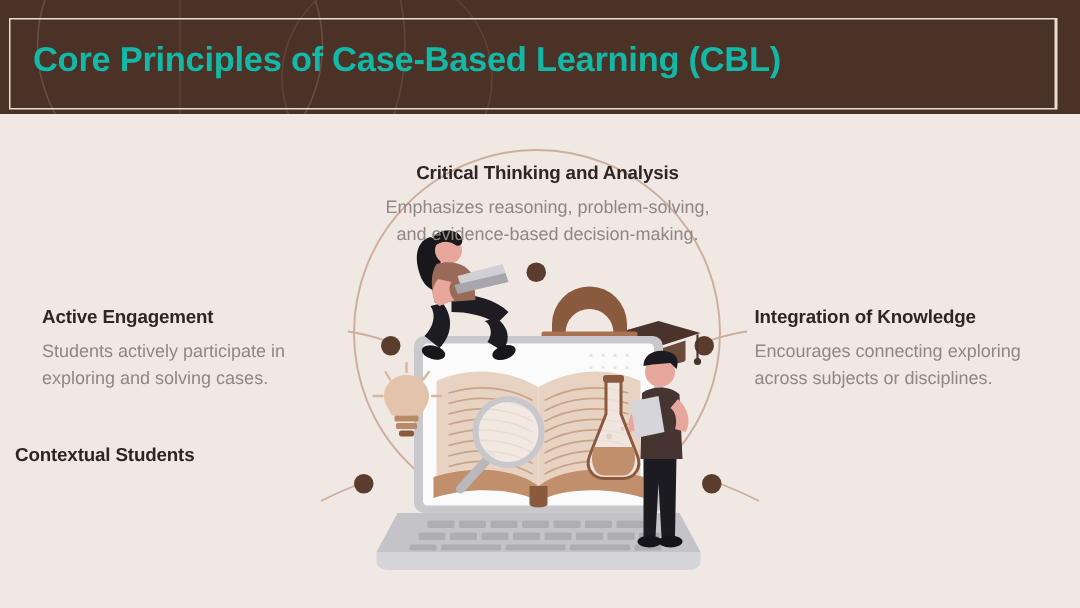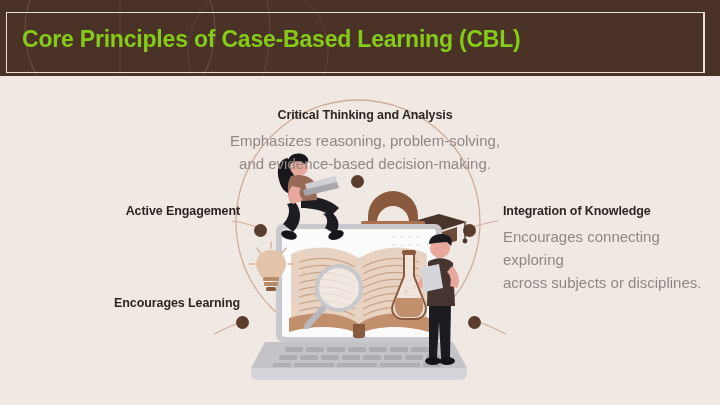--- a/index.html
+++ b/index.html
@@ -19,21 +19,21 @@
   }
   #header-arcs { position:absolute; left:0; top:-40px; width:720px; height:160px; }
   #header-frame {
     position:absolute; left:6px; top:12px; width:699px; height:61px;
     border:1.5px solid #e9ddd6;
     border-right-width:2px;
   }
   #header-title {
     position:absolute; left:22px; top:26px;
     font-size:23px; font-weight:700; letter-spacing:-0.2px;
-    color:#84cc16;
+    color:#14b8a6;
   }
 
   
   #stage { position:absolute; left:0; top:76px; width:660px; height:329px; }
 
   
   #ring-svg { position:absolute; left:228px; top:16px; width:260px; height:260px; }
 
   .node-dot {
     position:absolute; width:13px; height:13px; border-radius:50%;
@@ -46,25 +46,25 @@
   #dot-right-l { left:468px; top:240px; }
 
   
   .blk { position:absolute; }
   .blk .ttl {
     font-size:12.5px; font-weight:700; color:#2e2623;
     letter-spacing:-0.1px; line-height:1.25; margin-bottom:5px;
     white-space:nowrap;
   }
   .blk .desc {
-    font-size:15px; color:#908785; line-height:1.55;
+    font-size:12px; color:#908785; line-height:1.55;
     white-space:pre-line;
   }
   .ta-c { text-align:center; }
-  .ta-r { text-align:right; }
+  .ta-r { }
   .ta-l { text-align:left;margin-left:13px; }
 
   #blk-critical     { left:215px; top:32px;  width:300px; }
   #blk-active       { left:28px;  top:128px; width:212px; }
   #blk-integration  { left:490px; top:128px; width:220px; }
   #blk-contextual   { left:10px;  top:220px; width:230px; }
   #blk-collab       { left:498px; top:220px; width:220px; }
 
   
   #illustration { position:absolute; left:243px; top:60px; width:240px; height:255px; }
@@ -272,28 +272,30 @@
   </svg>
 
   <div class="blk ta-c" id="blk-critical">
     <div class="ttl">Critical Thinking and Analysis</div>
     <div class="desc">Emphasizes reasoning, problem-solving,
 and evidence-based decision-making.</div>
   </div>
 
   <div class="blk ta-r" id="blk-active">
     <div class="ttl">Active Engagement</div>
+    <div class="desc">Students actively participate in
+exploring and solving cases.</div>
   </div>
 
   <div class="blk ta-l" id="blk-integration">
     <div class="ttl">Integration of Knowledge</div>
     <div class="desc">Encourages connecting exploring
 across subjects or disciplines.</div>
   </div>
 
   <div class="blk ta-r" id="blk-contextual">
-    <div class="ttl">Encourages Learning</div>
+    <div class="ttl">Contextual Students</div>
   </div>
 
   <div class="blk ta-l" id="blk-collab">
   </div>
 
 </div>
 
 </body></html>

